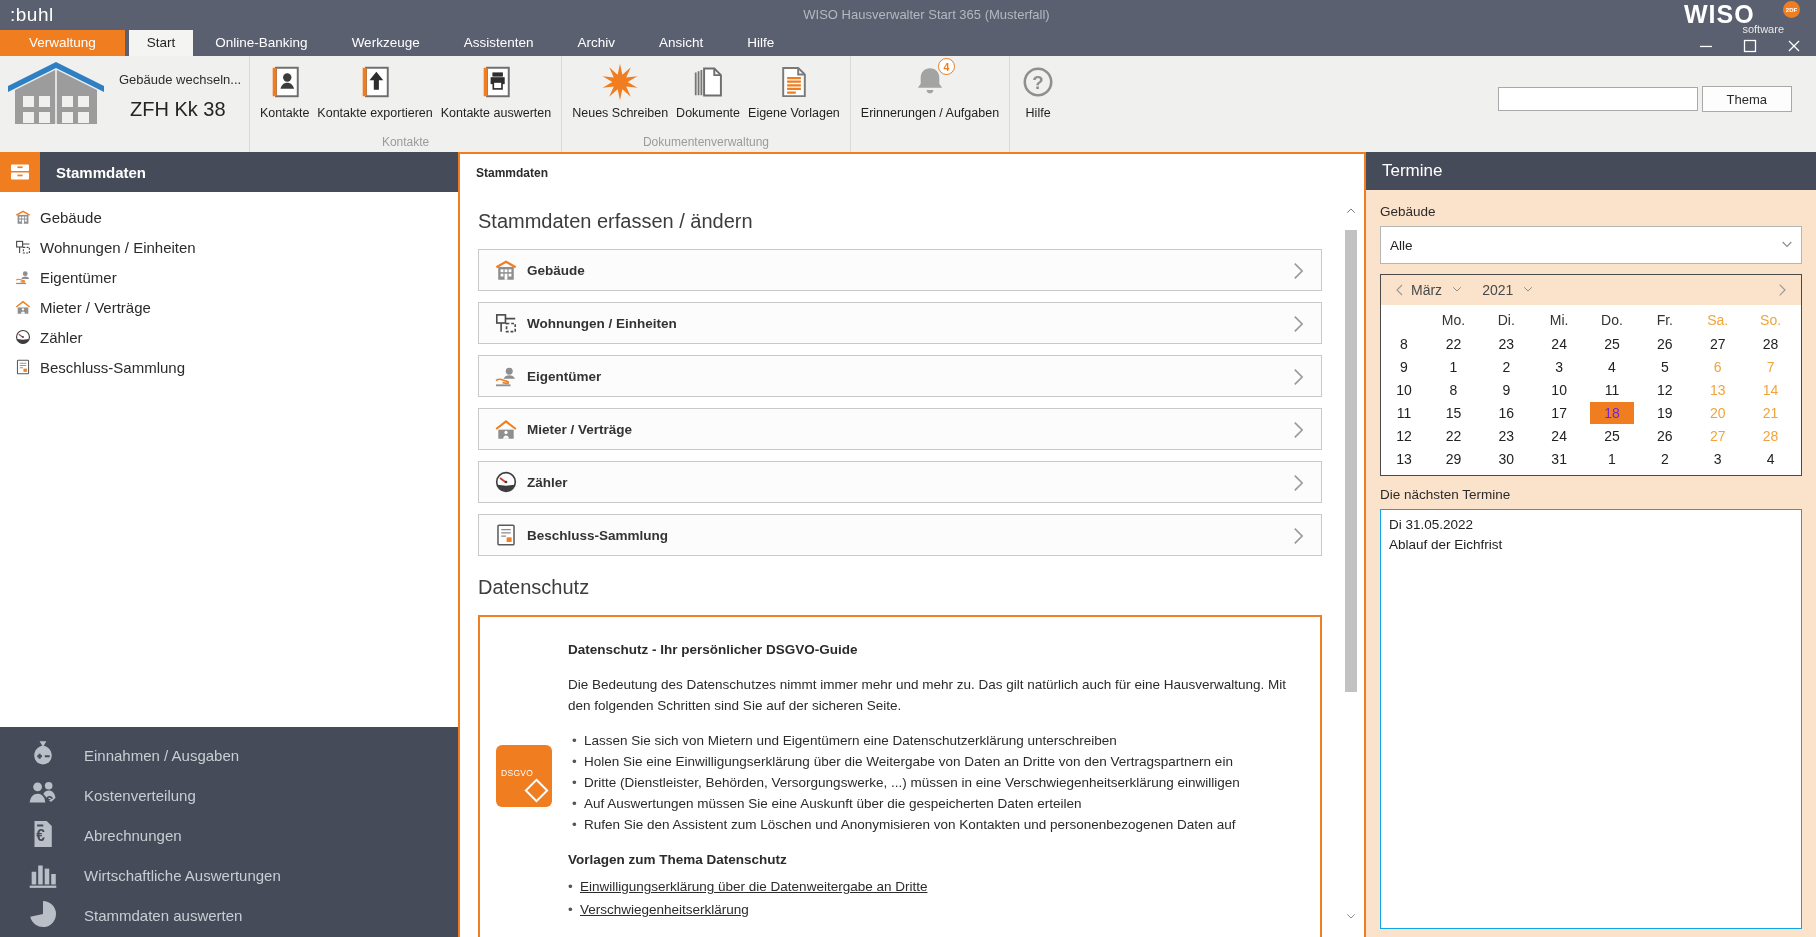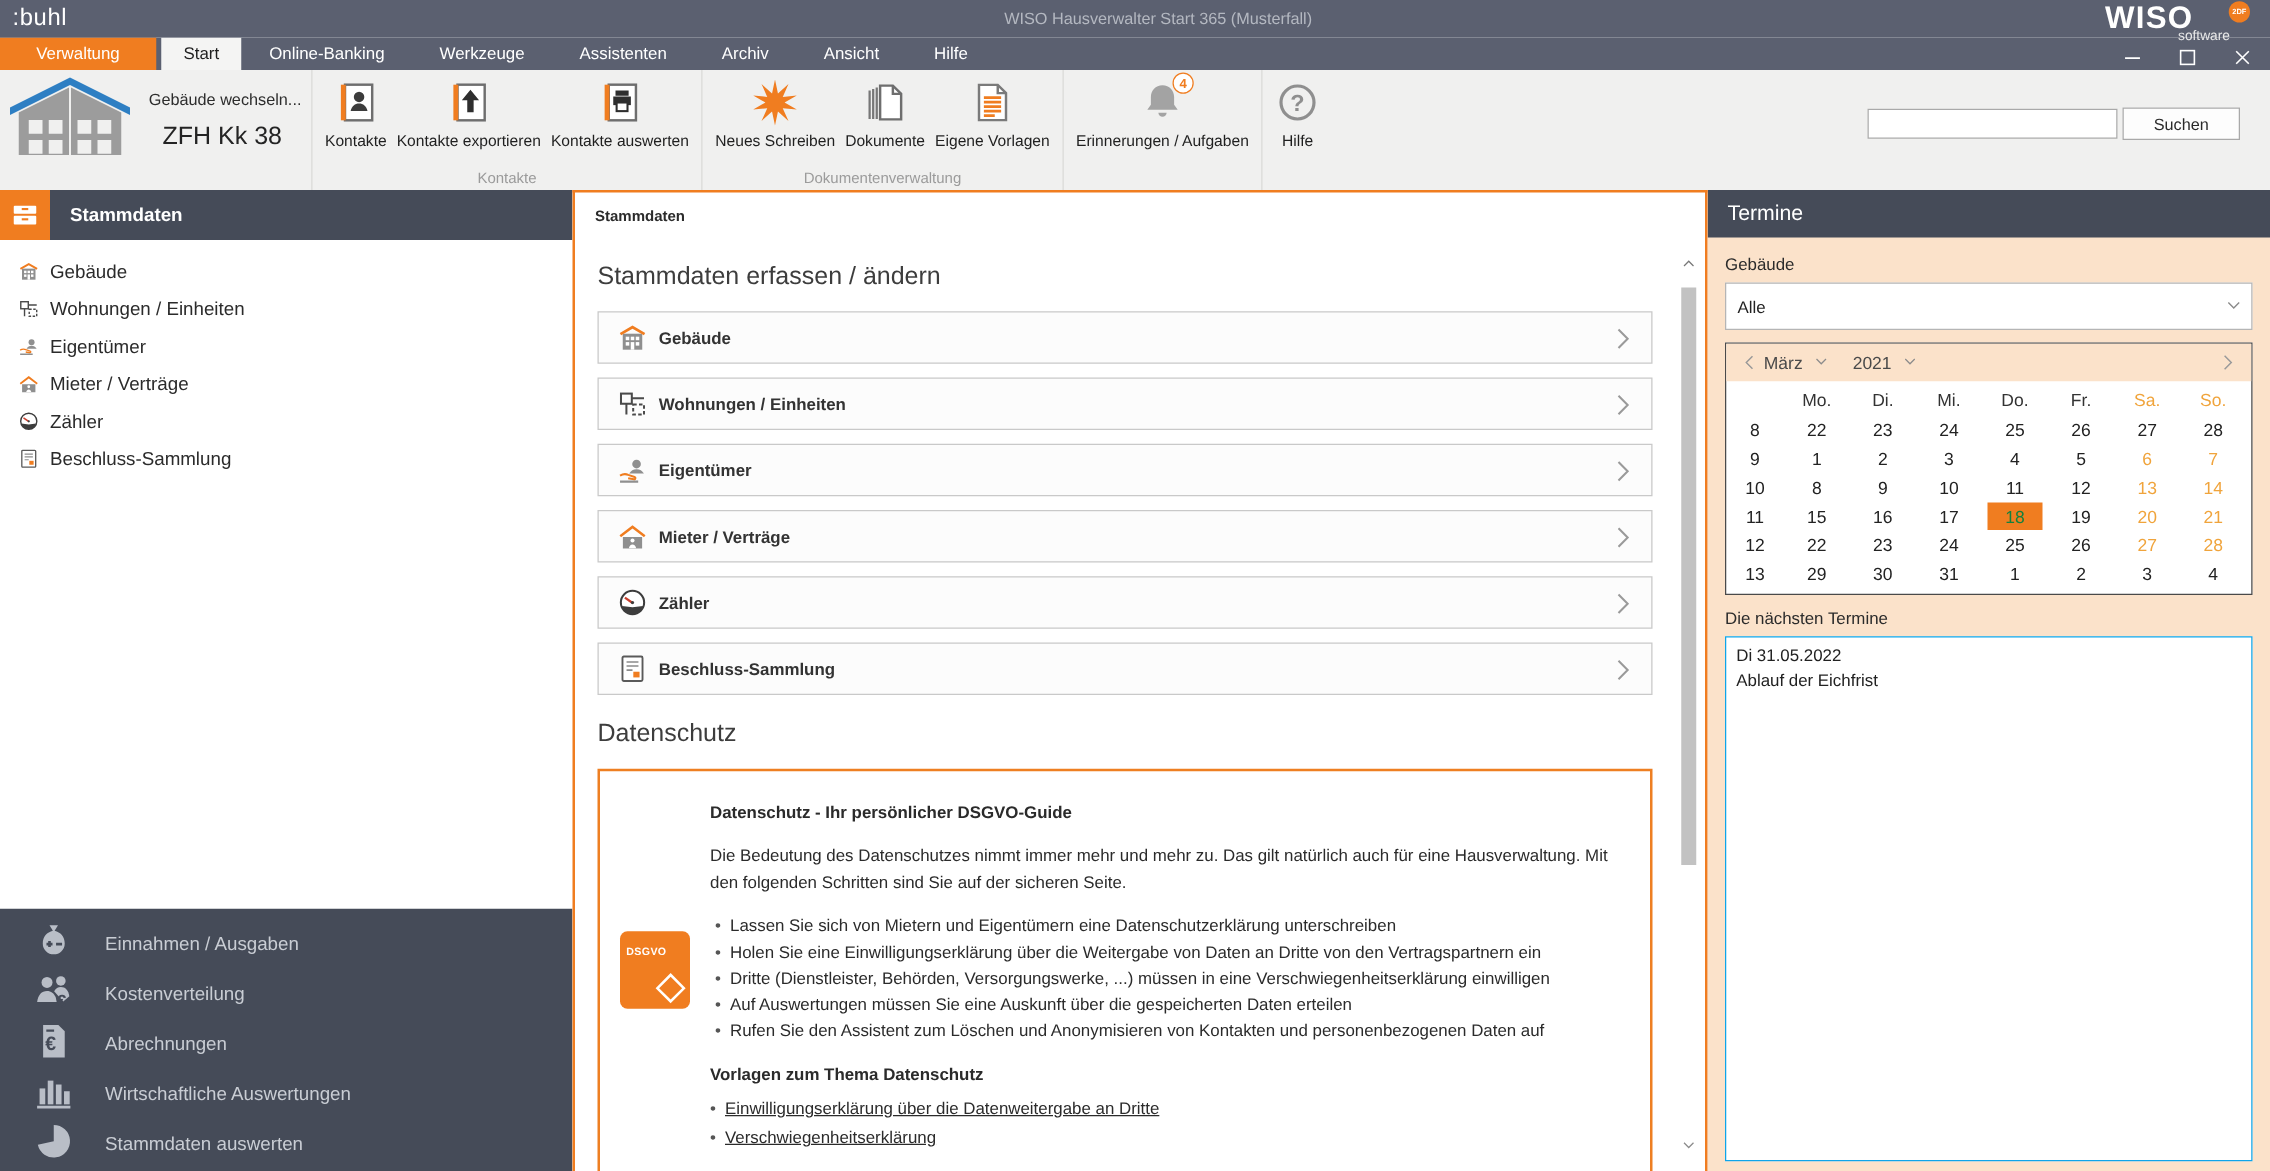--- a/index.html
+++ b/index.html
@@ -73,21 +73,21 @@
   .ds-sub { font-weight:bold; margin-bottom:6px; }
   .ds-box ul { list-style:none; margin-bottom:14px; }
   .ds-box ul.links { padding-left:0; margin-bottom:4px; }
   .ds-box li { padding-left:16px; position:relative; }
   .ds-box li::before { content:"•"; position:absolute; left:4px; color:#555; }
   .ds-box ul.links li { padding-left:12px; margin-bottom:2px; }
   .ds-box ul.links li::before { left:0; }
   .link { text-decoration:underline; color:#2b2b2b; cursor:pointer; }
   .dsgvo-badge { position:absolute; left:16px; top:128px; width:56px; height:62px; background:#f07d20; border-radius:6px; }
   .dsgvo-badge::after { content:""; position:absolute; left:-5px; bottom:-5px; width:48px; height:12px; background:#f6c9a0; transform:skewX(-30deg); z-index:-1; }
-  .dsgvo-label { color:#fff; font-size:8.5px; font-weight:bold; padding:6px 0 0 5px; letter-spacing:0.3px; }
+  .dsgvo-label { color:#fff; font-size:8.5px; font-weight:normal; padding:18px 0 0 5px; letter-spacing:0.3px; }
   .dsgvo-diamond { position:absolute; right:7px; bottom:8px; width:17px; height:17px; border:2px solid #fff; transform:rotate(45deg); }
 
   
   .scrollbar { position:absolute; top:50px; right:5px; bottom:14px; width:16px; }
   .sc-up { position:absolute; top:0; left:0; right:0; display:flex; justify-content:center; }
   .sc-down { position:absolute; bottom:0; left:0; right:0; display:flex; justify-content:center; }
   .sc-thumb { position:absolute; top:26px; left:2px; width:12px; height:462px; background:#c2c2c2; }
 
   
   .rightpanel { width:450px; flex:none; background:#fbe2ca; display:flex; flex-direction:column; }
@@ -101,21 +101,21 @@
   .cal-mid { flex:1; display:flex; justify-content:flex-start; gap:18px; }
   .cal-month, .cal-year { display:flex; align-items:center; gap:8px; cursor:default; }
   .cal-nav { width:22px; display:flex; justify-content:center; cursor:default; }
   .cal-grid { display:grid; grid-template-columns:46px repeat(7,1fr); padding:2px 4px 4px 0; }
   .cal-dh { text-align:center; line-height:26px; font-size:14px; color:#333; }
   .cal-dh.we { color:#f0a43c; }
   .cal-wn { text-align:center; line-height:23px; font-size:14px; color:#222; }
   .cal-d { text-align:center; line-height:23px; font-size:14px; color:#222; position:relative; cursor:default; }
   .cal-d.we { color:#f0a43c; }
   .cal-d.sel::before { content:""; position:absolute; top:0; bottom:1px; left:4px; right:4px; background:#f07d20; }
-  .cal-d.sel span { position:relative; color:#15803d;margin-top:28px; }
+  .cal-d.sel span { position:relative; color:#6d28d9;margin-top:28px; }
   .entries { flex:1; border:1px solid #0ea5e9; background:#fff; padding:5px 8px; font-size:13.5px; color:#222; line-height:20px; overflow:hidden; }
 </style>
 </head>
 <body>
 
 <div class="screen">
 
   <div class="titlebar">
     <div class="brand">:buhl</div>
     <div class="win-title">WISO Hausverwalter Start 365 (Musterfall)</div>
@@ -275,21 +275,21 @@
                 </svg>
               </span>
               <div class="rb-blabel">Hilfe</div>
             </div>
           </div>
           <div class="rb-glabel"></div>
         </div>
       </div>
     <div class="rb-search">
       <input class="rb-input" value="" style="">
-      <button class="rb-btn-search">Suchen</button>
+      <button class="rb-btn-search">Thema</button>
     </div>
   </div>
 
   <div class="content">
 
     <div class="sidebar">
       <div class="sb-header">
         <span class="sb-hicon" id="sb-hicon">
             <svg width="24" height="24" viewBox="0 0 24 24" xmlns="http://www.w3.org/2000/svg">
               <rect x="3" y="4.5" width="18" height="6.5" rx="0.8" fill="#fff"></rect>

